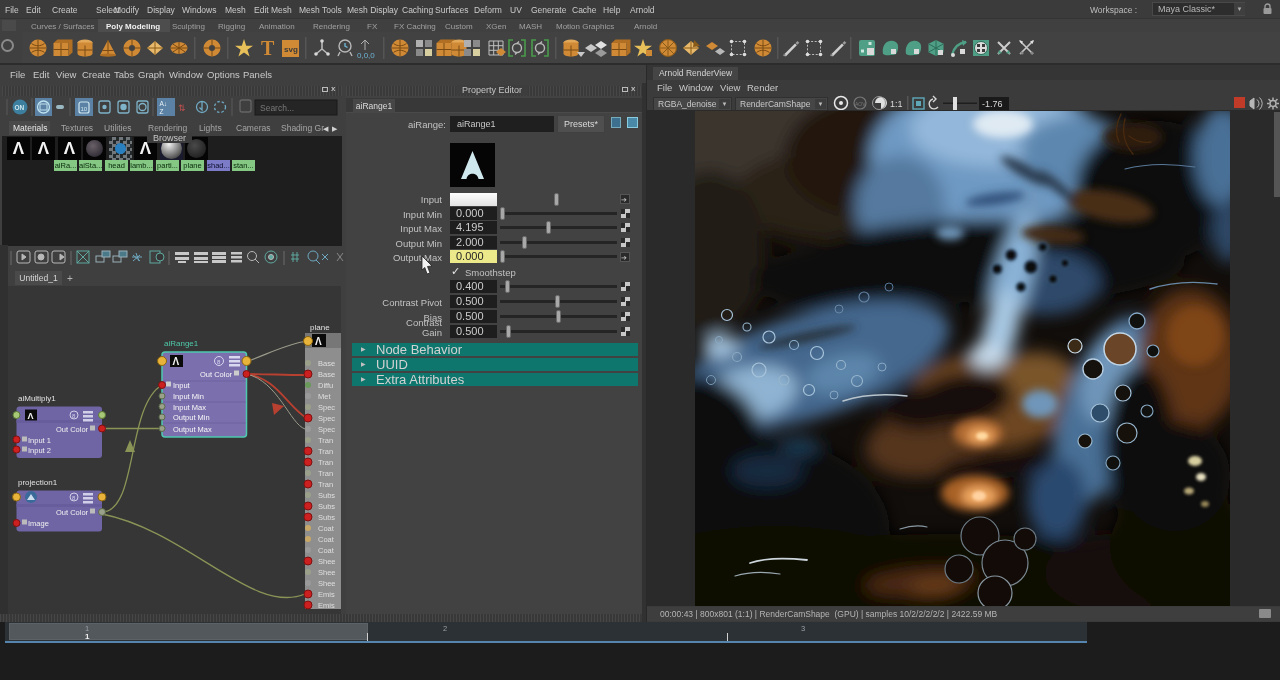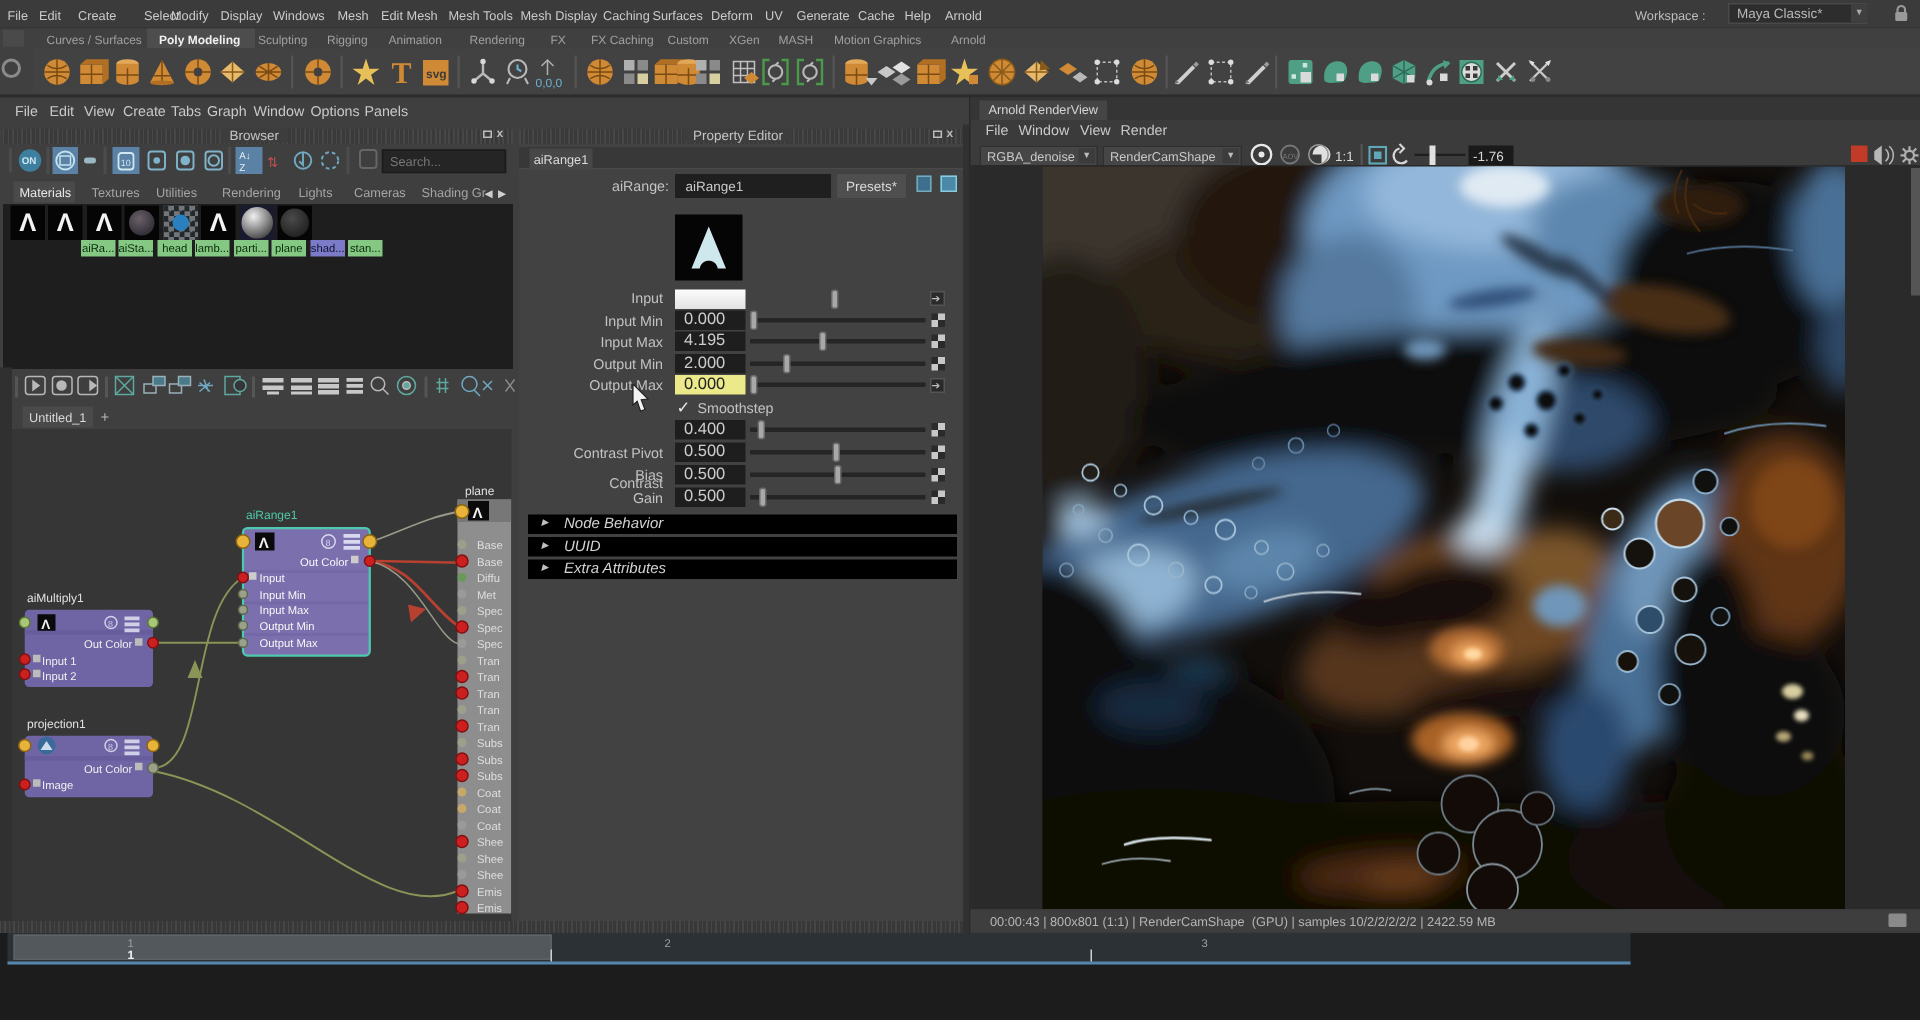--- a/index.html
+++ b/index.html
@@ -36,21 +36,21 @@
 
 #prop { position:absolute; left:346px; top:21px; width:296px; height:528px; background:#424242; }
 #ptabrow { position:absolute; left:0; top:12px; width:296px; height:15px; background:#383838; border-bottom:1px solid #4a4a4a;}
 #ptab { position:absolute; left:7px; top:1px; width:42px; height:14px; background:#474747; color:#dcdcdc; font-size:8.5px; text-align:center; line-height:14px;}
 .rlabel { position:absolute; color:#c2c2c2; font-size:9.5px; text-align:right; width:80px; }
 .nfld { position:absolute; left:104px; width:47px; height:13px; background:#1e1e1e; color:#cccccc; font-size:11px; padding-left:6px; line-height:13px;}
 .sgroove { position:absolute; left:154px; top:5px; width:117px; height:3px; background:#252525; }
 .shandle { position:absolute; top:-5px; width:5px; height:13px; background:#a8a8a8; border-radius:2px; border:1px solid #6a6a6a;}
 .mapbtn { position:absolute; left:275px; top:2px; width:9px; height:9px;
   background:conic-gradient(#c8c8c8 0 25%, #2a2a2a 0 50%, #c8c8c8 0 75%, #2a2a2a 0); }
-.sect { position:absolute; left:6px; width:286px; height:13px; background:#000000; color:#d2d2d2; font-size:10px; line-height:13px; padding-left:24px;font-style:italic; }
+.sect { position:absolute; left:6px; width:286px; height:13px; background:#0f766e; color:#d2d2d2; font-size:13px; line-height:13px; padding-left:24px; }
 .sect:before { content:"\25B6"; position:absolute; left:9px; font-size:6px; top:0px; color:#c0c0c0;}
 
 #arv { position:absolute; left:646px; top:63px; width:634px; height:559px; background:#3b3b3b; border-top:2px solid #2c2c2c; border-left:1px solid #292929;}
 #arvtabrow { position:absolute; left:0; top:0; width:634px; height:15px; background:#353535; }
 #arvtab { position:absolute; left:6px; top:2px; width:85px; height:13px; background:#454545; color:#d5d5d5; font-size:8.5px; line-height:13px; text-align:center; }
 #arvmenu span { position:absolute; top:17px; color:#c9c9c9; font-size:9.5px; }
 .drop { position:absolute; height:14px; background:#464646; color:#c9c9c9; font-size:8.5px; line-height:13px; padding-left:4px; border:1px solid #303030;}
 .droparrow { position:absolute; right:1px; top:1px; width:11px; height:10px; background:#3c3c3c; color:#bbb; font-size:6px; text-align:center; line-height:10px;}
 #imgarea { position:absolute; left:0px; top:45px; width:633px; height:496px; background:#2a2a2a; }
 #statusbar { position:absolute; left:0px; top:542px; width:633px; height:14px; background:#3e3e3e; color:#b5b5b5; font-size:8.5px; line-height:14px; padding-left:13px;}
@@ -317,21 +317,21 @@
         <span style="left:33px">Edit</span>
       <span style="left:56px">View</span>
         <span style="left:82px">Create</span>
       <span style="left:114px">Tabs</span>
         <span style="left:138px">Graph</span>
       <span style="left:169px">Window</span>
         <span style="left:207px">Options</span>
       <span style="left:243px">Panels</span>
     </div>
     <div class="titlebar" style="left:2px;top:21px;width:340px;">
-        <b style="left:145px;">Browser</b>
+        <b style="left:145px;margin-top:48px;">Browser</b>
       </div>
     <div class="pico" style="left:322px;top:22px;width:6px;height:5px;border:1px solid #bbb;"></div>
     <div class="pico" style="left:331px;top:19px;font-weight:bold;">x</div>
     <div id="browser">
       <svg width="340" height="70" viewBox="0 0 340 70" xmlns="http://www.w3.org/2000/svg" style="position:absolute;left:0;top:0;">
         <g>
           <rect x="4" y="3" width="2" height="16" fill="#4c4c4c"></rect>
           <circle cx="18" cy="11" r="7.5" fill="#3d7f9e"></circle>
             <text x="12.5" y="13.5" font-size="6.5" fill="#cfe8f0" font-weight="bold">ON</text>
           <rect x="29" y="2" width="2" height="18" fill="#4c4c4c"></rect>

